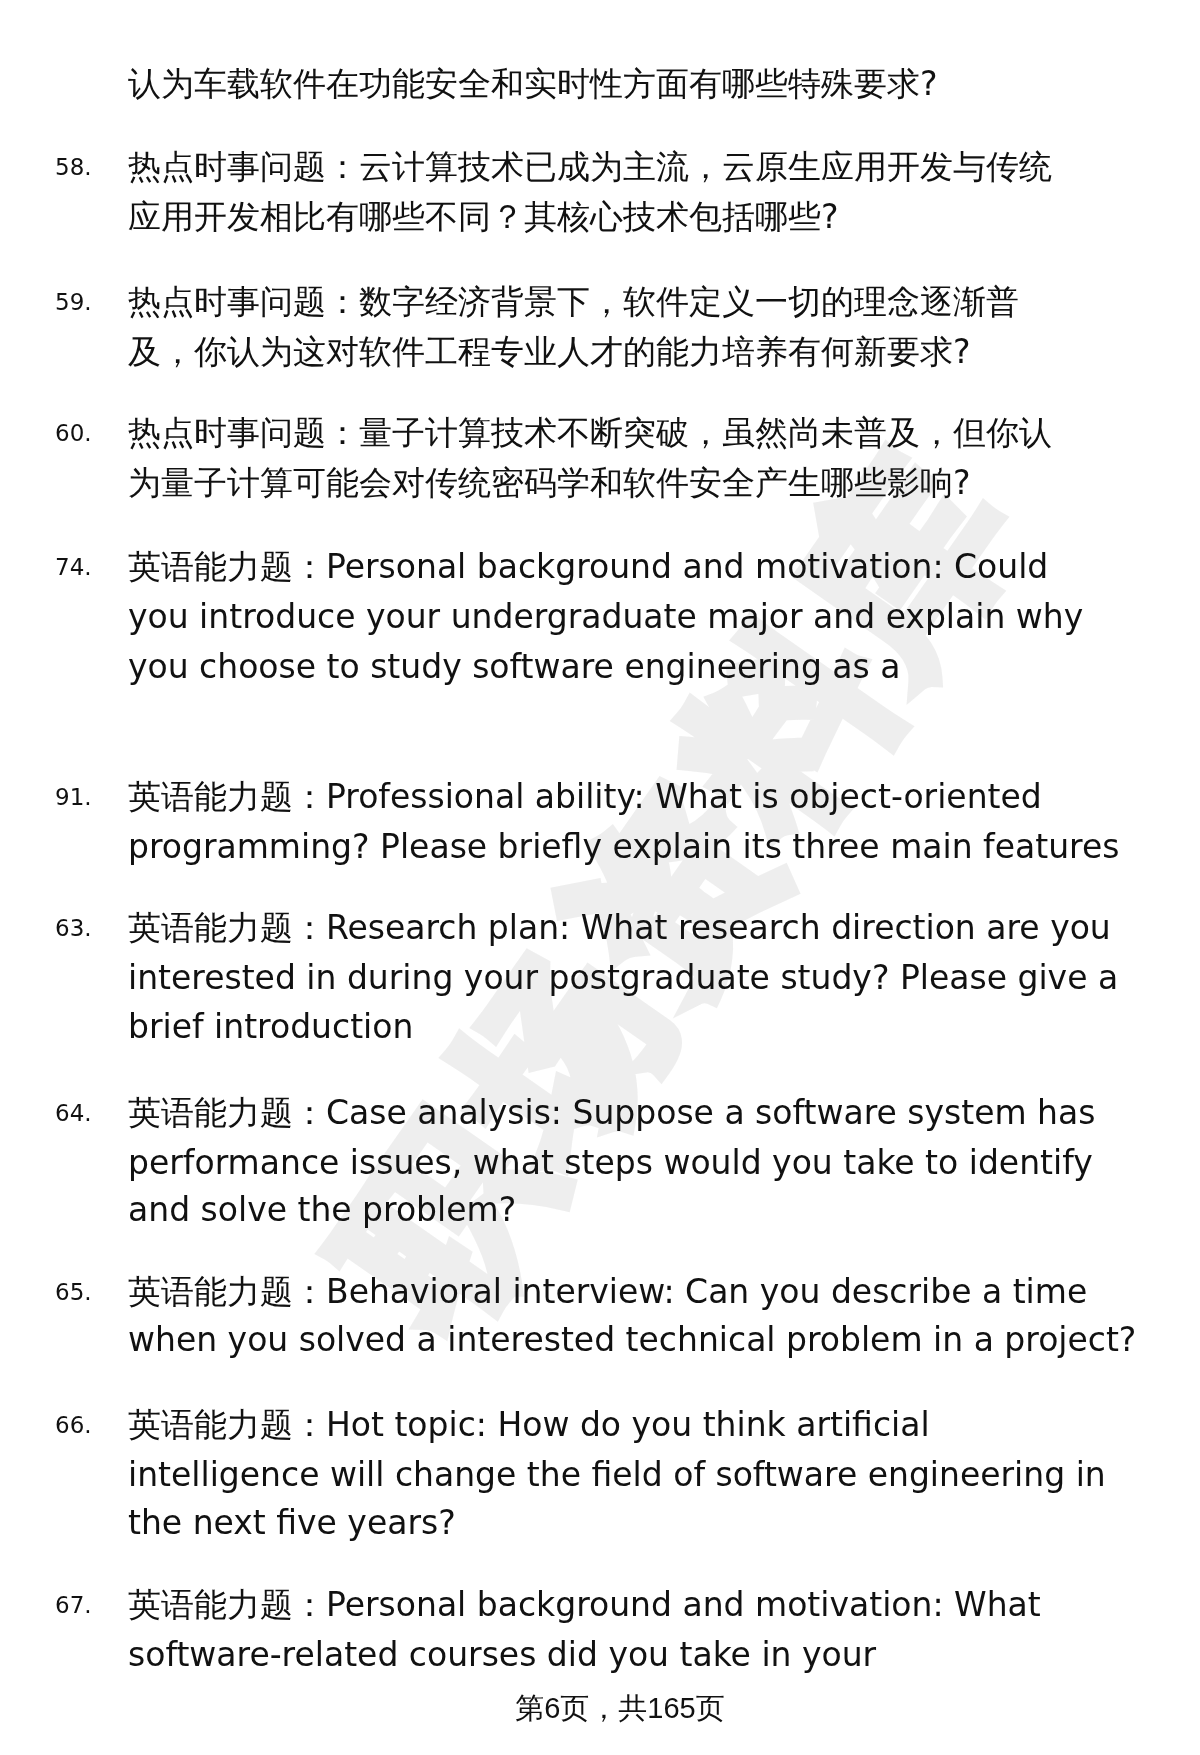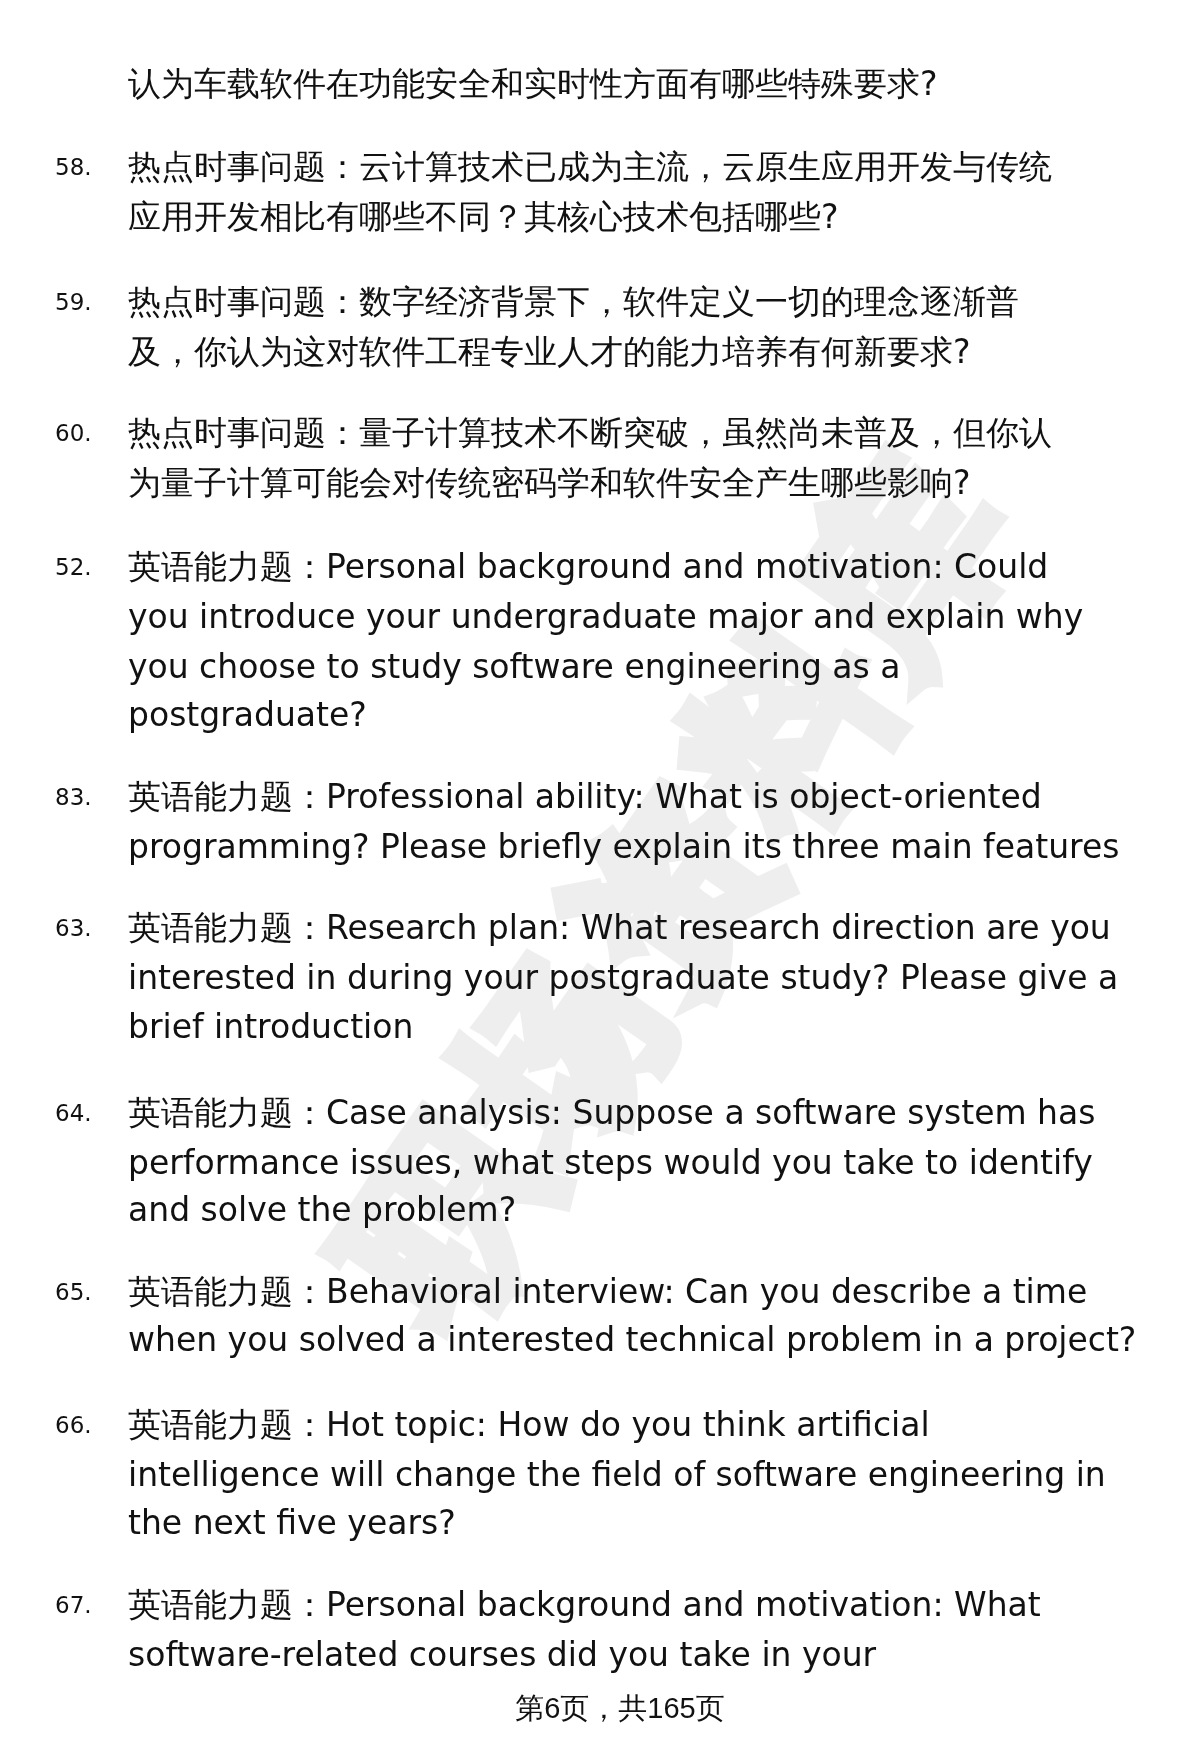--- a/index.html
+++ b/index.html
@@ -87,27 +87,26 @@
   <div class="line" style="top:193px">应用开发相比有哪些不同？其核心技术包括哪些?</div>
 
   <div class="num" style="top:278px">59.</div>
   <div class="line" style="top:278px">热点时事问题：数字经济背景下，软件定义一切的理念逐渐普</div>
   <div class="line" style="top:328px">及，你认为这对软件工程专业人才的能力培养有何新要求?</div>
 
   <div class="num" style="top:409px">60.</div>
   <div class="line" style="top:409px">热点时事问题：量子计算技术不断突破，虽然尚未普及，但你认</div>
   <div class="line" style="top:459px">为量子计算可能会对传统密码学和软件安全产生哪些影响?</div>
 
-  <div class="num" style="top:543px">52.</div>
+  <div class="num" style="top:543px">74.</div>
   <div class="line" style="top:543px">英语能力题：Personal background and motivation: Could</div>
   <div class="line" style="top:593px">you introduce your undergraduate major and explain why</div>
   <div class="line" style="top:643px">you choose to study software engineering as a</div>
-  <div class="line" style="top:691px">postgraduate?</div>
 
-  <div class="num" style="top:773px">83.</div>
+  <div class="num" style="top:773px">91.</div>
   <div class="line" style="top:773px">英语能力题：Professional ability: What is object-oriented</div>
   <div class="line" style="top:823px">programming? Please briefly explain its three main features</div>
 
   <div class="num" style="top:904px">63.</div>
   <div class="line" style="top:904px">英语能力题：Research plan: What research direction are you</div>
   <div class="line" style="top:1003px">brief introduction</div>
   <div class="line" style="top:954px">interested in during your postgraduate study? Please give a</div>
 
   <div class="num" style="top:1089px">64.</div>
   <div class="line" style="top:1089px">英语能力题：Case analysis: Suppose a software system has</div>

